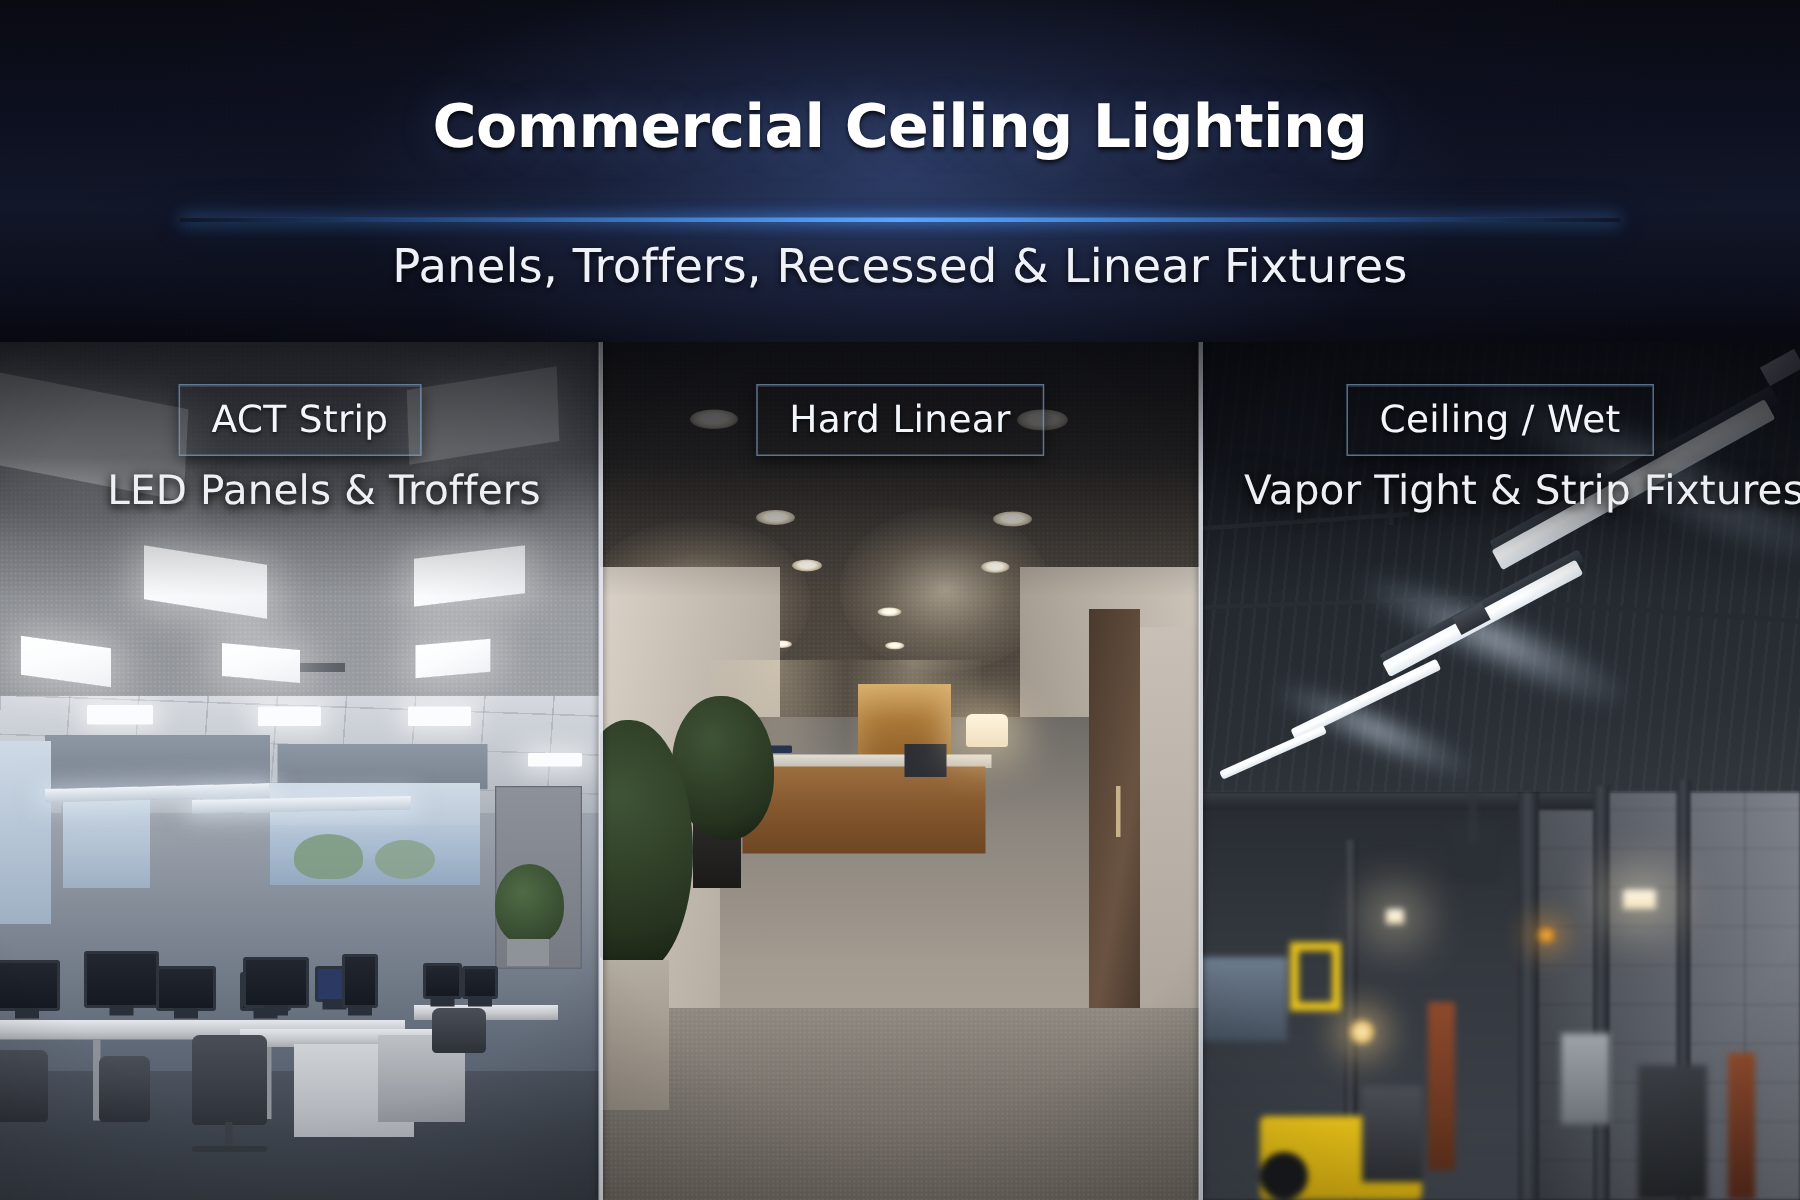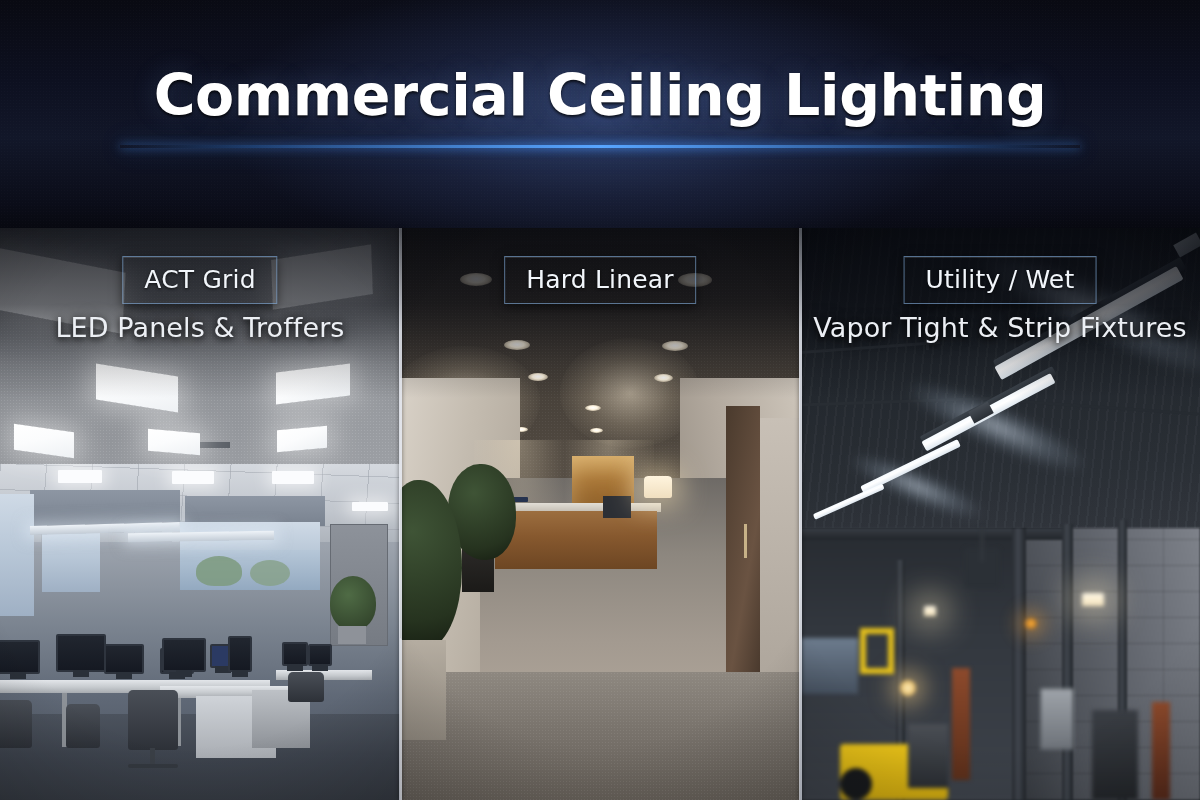--- a/index.html
+++ b/index.html
@@ -16,21 +16,21 @@
       linear-gradient(180deg,#090a12 0%,#0d1020 35%,#121729 60%,#0b0d19 88%,#07080f 100%);
     overflow:hidden;
   }
   .header:after{
     content:""; position:absolute; inset:0;
     background-image:radial-gradient(rgba(255,255,255,0.035) 0.5px, transparent 0.6px);
     background-size:3px 3px; opacity:.5; pointer-events:none;
   }
   .hdr-title {
     position:absolute; left:0; top:62px; width:1200px; text-align:center;
-    font-size:57px; font-weight:700; letter-spacing:-0.4px; color:#ffffff;
+    font-size:40px; font-weight:700; letter-spacing:-0.4px; color:#ffffff;
     text-shadow:0 2px 3px rgba(0,0,0,.75), 0 0 26px rgba(120,160,230,.22);
     z-index:3;
   }
   .accent-line {
     position:absolute; left:120px; top:145px; width:960px; height:3px; z-index:3;
     background:linear-gradient(90deg, rgba(30,70,130,0) 0%, rgba(40,95,170,.55) 14%, rgba(88,165,255,1) 50%, rgba(40,95,170,.55) 86%, rgba(30,70,130,0) 100%);
     box-shadow:0 0 10px rgba(70,140,235,.75), 0 0 24px rgba(50,110,200,.45);
   }
   .accent-glow{
     position:absolute; left:180px; top:132px; width:840px; height:28px; z-index:2;
@@ -59,21 +59,21 @@
   .badge {
     position:absolute; z-index:30; left:50%; transform:translateX(-50%); top:28px;
     padding:8px 21px 9px;
     font-size:25px; color:#f2f6fb; letter-spacing:.2px; white-space:nowrap;
     background:linear-gradient(180deg,#2e5party 0%,#1c3d63 0%,#173454 45%,#102843 100%);
     border:1px solid rgba(126,166,211,.65);
     box-shadow:0 3px 10px rgba(0,0,0,.55), inset 0 1px 0 rgba(255,255,255,.12);
     text-shadow:0 1px 3px rgba(0,0,0,.7);
   }
   .caption {
-    position:absolute; z-index:30; left:0; top:84px; width:100%; text-align:center;
+    position:absolute; z-index:30; left:16px; top:84px; width:100%; text-align:center;
     font-size:27px; color:#eceff4; letter-spacing:.1px; white-space:nowrap;
     text-shadow:0 2px 6px rgba(0,0,0,.92), 0 0 14px rgba(0,0,0,.6);
   }
   .scrim { position:absolute; left:0; top:0; width:100%; height:170px; z-index:20;
     background:linear-gradient(180deg, rgba(4,6,12,.82) 0%, rgba(6,8,14,.62) 45%, rgba(8,10,16,.18) 80%, rgba(0,0,0,0) 100%); }
 
   
   .p1 { background:linear-gradient(180deg,#53565b 0%,#6a6d72 40%,#8d9095 70%,#a9acb1 100%); }
   .p1-ceiling { position:absolute; left:-60px; top:0; width:520px; height:360px; overflow:hidden;
      background:linear-gradient(165deg,#7e8186 0%,#8e9196 35%,#9ea1a6 62%,#acafb4 100%); }
@@ -179,20 +179,21 @@
 </style>
 </head>
 <body>
 
 <div id="stage">
 
   <div class="header">
     <div class="hdr-title">Commercial Ceiling Lighting</div>
     <div class="accent-glow"></div>
     <div class="accent-line"></div>
+    <div class="hdr-sub">Panels, Troffers, Recessed &amp; Linear Fixtures</div>
   </div>
 
   <div class="panels">
 
     <div class="panel p1">
       <div class="panel-art">
         <div class="p1-ceiling">
           <div class="grid-persp">
             <div class="grid-plane"></div>
           </div>
@@ -257,21 +258,21 @@
           <div class="chairpost" style="left:150px;top:284px;height:18px;"></div>
           <div class="chairbase" style="left:128px;top:300px;width:50px;"></div>
           <div class="chair" style="left:-8px;top:236px;width:40px;height:48px;"></div>
           <div class="chair" style="left:66px;top:240px;width:34px;height:44px;"></div>
           <div class="chair" style="left:288px;top:208px;width:36px;height:30px;"></div>
         </div>
         <div class="vign"></div>
       </div>
 
       <div class="scrim"></div>
-      <div class="badge">ACT Grid</div>
+      <div class="badge">ACT Strip</div>
       <div class="caption">LED Panels &amp; Troffers</div>
     </div>
 
     <div class="panel p2">
       <div class="panel-art">
         <div class="p2-ceil"></div>
 
         <div class="dl-glow" style="left:160px;top:110px;width:140px;height:110px;"></div>
         <div class="dl-glow" style="left:-10px;top:118px;width:150px;height:110px;"></div>
         <div class="dl" style="left:60px;top:45px;width:32px;height:13px;"></div>
@@ -366,20 +367,20 @@
           <div style="position:absolute;left:152px;top:440px;width:18px;height:112px;background:linear-gradient(180deg,#8d4a2c,#5a2e1a);"></div>
           <div style="position:absolute;left:292px;top:482px;width:46px;height:90px;background:linear-gradient(180deg,#3a3e44,#222529);"></div>
           <div style="position:absolute;left:352px;top:474px;width:18px;height:98px;background:linear-gradient(180deg,#8d4a2c,#55291a);"></div>
           <div style="position:absolute;left:0px;top:410px;width:58px;height:56px;background:linear-gradient(180deg,#6d7c8e,#45505e);"></div>
 
         </div>
         <div class="vign"></div>
       </div>
 
       <div class="scrim"></div>
-      <div class="badge">Utility / Wet</div>
+      <div class="badge">Ceiling / Wet</div>
       <div class="caption">Vapor Tight &amp; Strip Fixtures</div>
     </div>
 
     <div class="divider d1"></div>
     <div class="divider d2"></div>
   </div>
 </div>
 
 </body></html>

